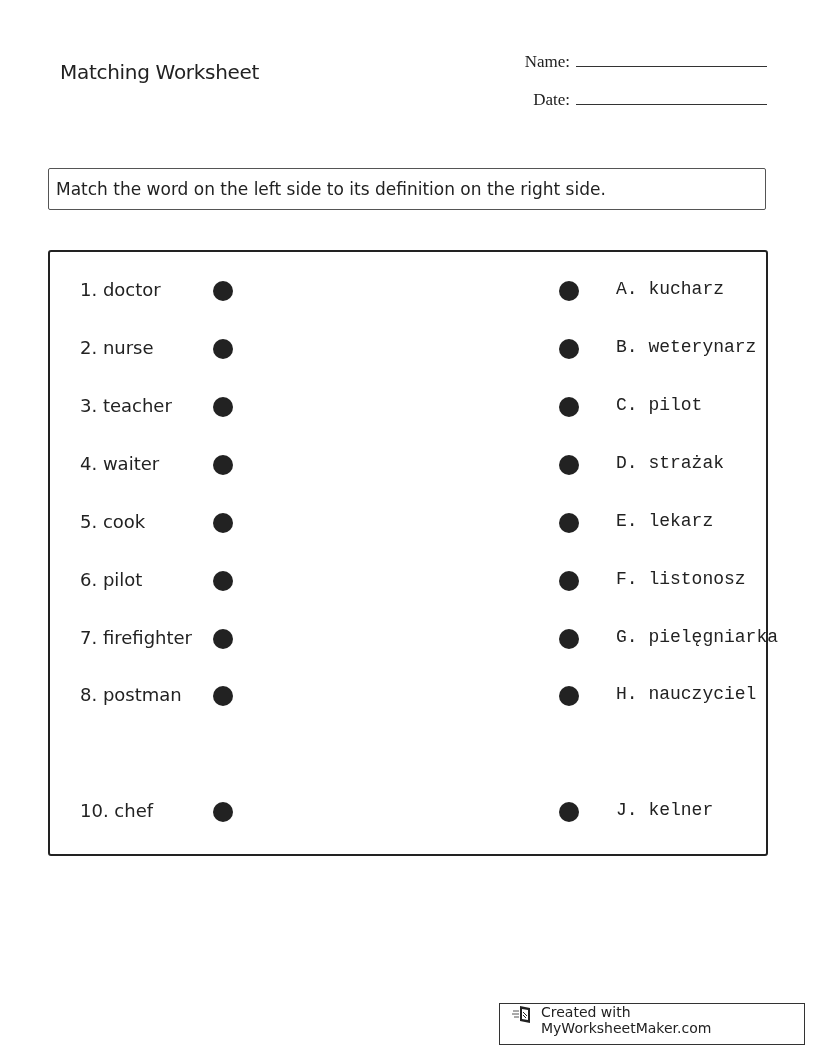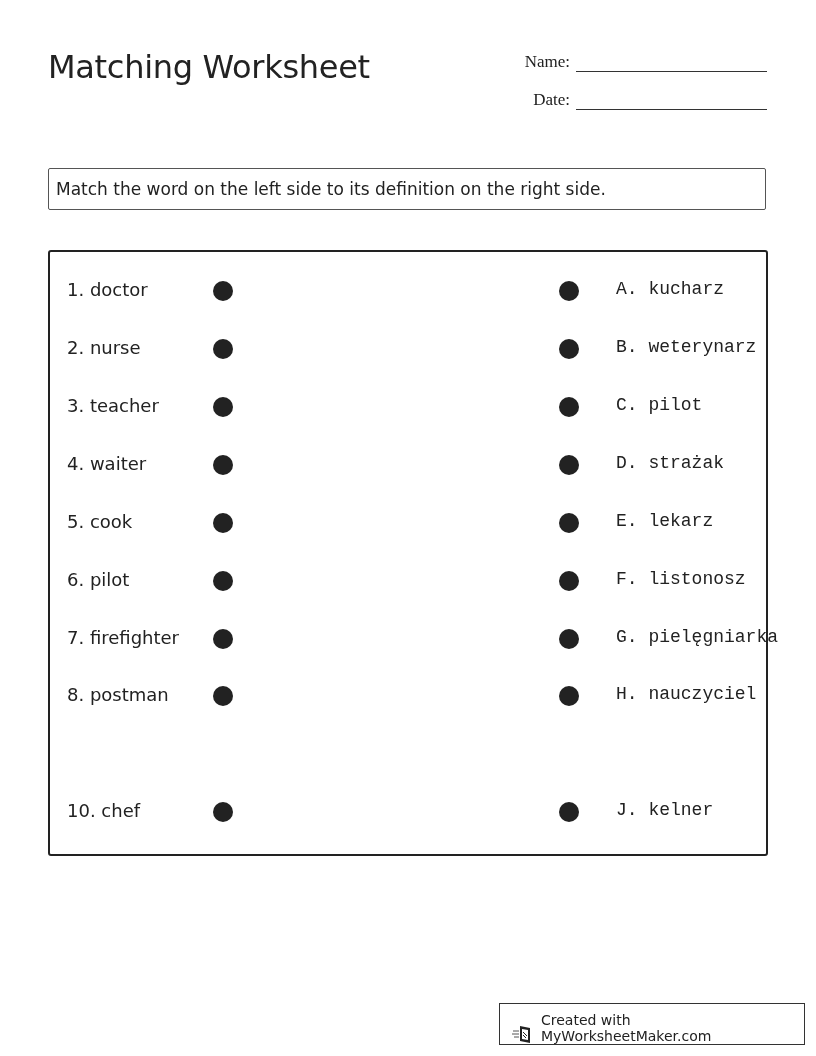--- a/index.html
+++ b/index.html
@@ -1,37 +1,37 @@
 <!DOCTYPE html>
 <html><head>
   <meta charset="utf-8">
   <style>
     html, body { margin: 0; padding: 0; background: #ffffff; }
     body { width: 816px; height: 1056px; position: relative; overflow: hidden; color: #222222; font-family: "DejaVu Sans", sans-serif; }
 
-    .title { position: absolute; left: 48px; top: 48px; font-size: 32px; font-weight: normal; color: #222222; letter-spacing: -0.3px; margin: 0; }
+    .title { position: absolute; left: 48px; top: 48px; font-size: 20px; font-weight: normal; color: #222222; letter-spacing: -0.3px; margin: 12px; }
 
-    .meta-row { position: absolute; display: flex; align-items: flex-end; }
+    .meta-row { position: absolute; display: flex; align-items: flex-start; }
     .meta-label { font-family: "Liberation Serif", serif; font-size: 17px; color: #222222; text-align: right; width: 60px; margin-right: 6px; }
     .meta-line { width: 191px; border-bottom: 1.5px solid #333333; height: 14px; }
     .meta-name { left: 510px; top: 52px; }
     .meta-date { left: 510px; top: 90px; }
 
     .instructions { position: absolute; left: 48px; top: 168px; width: 718px; height: 42px; box-sizing: border-box; border: 1.5px solid #555555; border-radius: 2px; display: flex; align-items: center; padding-left: 7px; font-size: 17px; color: #222222; }
 
     .match-box { position: absolute; left: 48px; top: 250px; width: 720px; height: 606px; box-sizing: border-box; border: 2px solid #222222; border-radius: 3px; }
 
     .row { position: absolute; left: 0; width: 100%; height: 30px; }
-    .left-word { position: absolute; left: 17px; top: 3px; font-size: 18px; color: #222222; white-space: nowrap; }
+    .left-word { position: absolute; left: 30px; top: 3px; font-size: 18px; color: #222222; white-space: nowrap; }
     .dot { position: absolute; width: 20px; height: 20px; border-radius: 50%; background: #222222; top: 5px; }
     .dot-left { left: 163px; }
     .dot-right { left: 509px; }
     .right-word { position: absolute; left: 566px; top: 3px; font-size: 18px; color: #222222; white-space: nowrap; font-family: Liberation Mono, monospace; }
 
-    .footer { position: absolute; left: 499px; top: 1003px; width: 306px; height: 42px; box-sizing: border-box; border: 1.5px solid #333333; display: flex; align-items: flex-end; padding-left: 12px; font-size: 14px; color: #222222; }
+    .footer { position: absolute; left: 499px; top: 1003px; width: 306px; height: 42px; box-sizing: border-box; border: 1.5px solid #333333; display: flex; align-items: flex-start; padding-left: 12px; font-size: 14px; color: #222222; }
     .footer .logo { width: 22px; height: 20px; margin-right: 7px; }
   </style>
 </head>
 <body>
 
 <h1 class="title">Matching Worksheet</h1>
 
 <div class="meta-row meta-name">
   <span class="meta-label">Name:</span>
   <span class="meta-line"></span>

